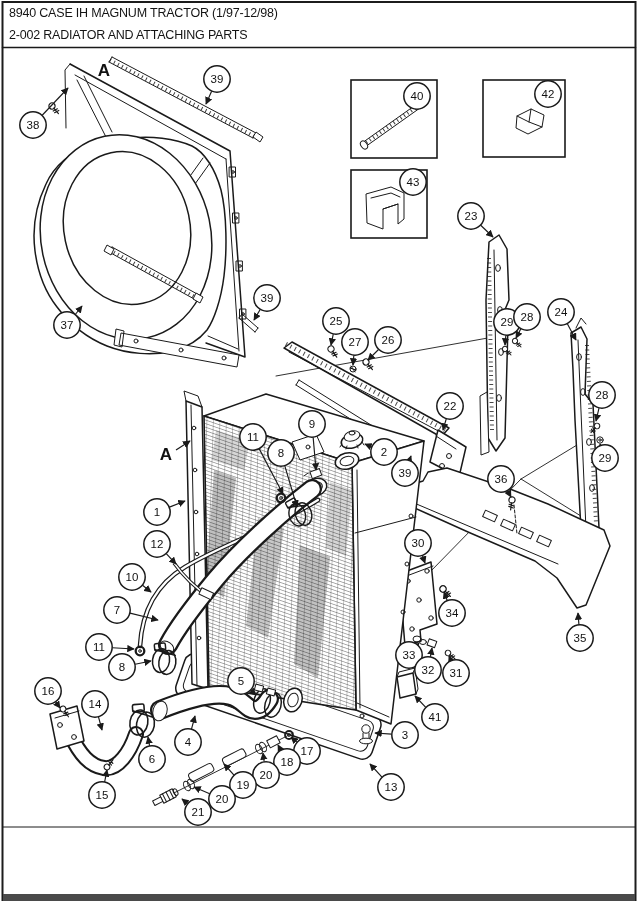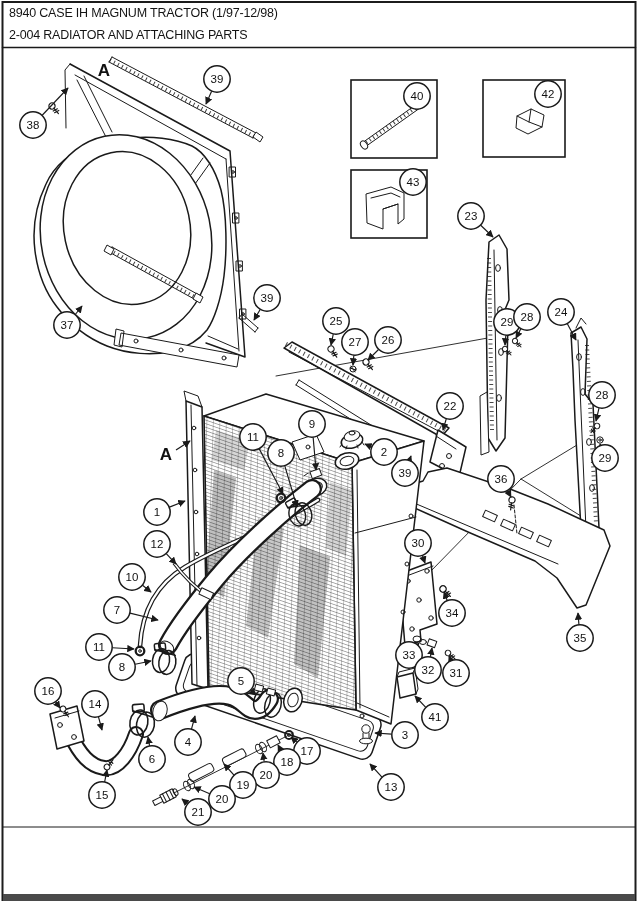--- a/index.html
+++ b/index.html
@@ -20,21 +20,21 @@
   .tubO{stroke:#1a1a1a;stroke-width:4.6;fill:none;stroke-linecap:round;}
   .tubI{stroke:#fff;stroke-width:2.2;fill:none;stroke-linecap:round;}
   .cn{font:11.5px "Liberation Sans",sans-serif;fill:#111;text-anchor:middle;}
   .vl{font:700 17px "Liberation Sans",sans-serif;fill:#111;text-anchor:middle;}
 </style>
 </head>
 <body>
 
 <div class="page">
   <div class="hdr hdr1">8940 CASE IH MAGNUM TRACTOR (1/97-12/98)</div>
-  <div class="hdr hdr2">2-004 RADIATOR AND ATTACHING PARTS</div>
+  <div class="hdr hdr2">2-002 RADIATOR AND ATTACHING PARTS</div>
 
   <svg id="dg" width="638" height="903" viewBox="0 0 638 903">
     <defs>
       <marker id="ah" viewBox="0 0 10 10" refX="9" refY="5" markerWidth="6.5" markerHeight="6.5" orient="auto-start-reverse">
         <path d="M0,0 L10,5 L0,10 z" fill="#1a1a1a"></path>
       </marker>
       <pattern id="fins" width="4" height="3.4" patternUnits="userSpaceOnUse" patternTransform="rotate(19)">
         <path d="M0,0 H4" stroke="#242424" stroke-width="0.8"></path>
       </pattern>
       <pattern id="tubes" width="6.5" height="8" patternUnits="userSpaceOnUse" patternTransform="rotate(2)">

